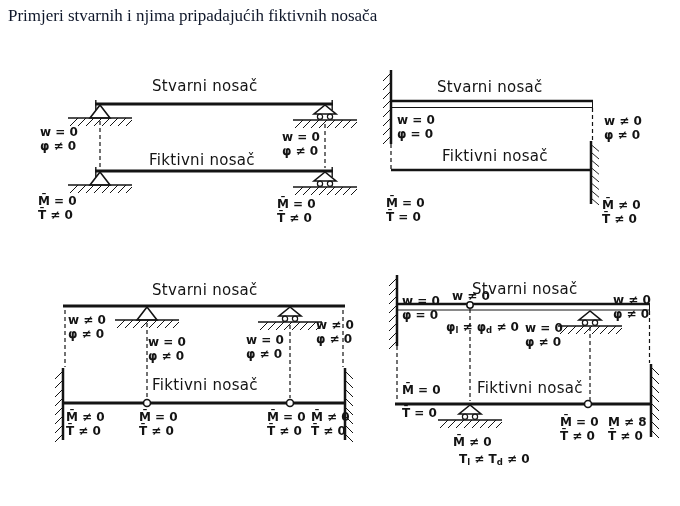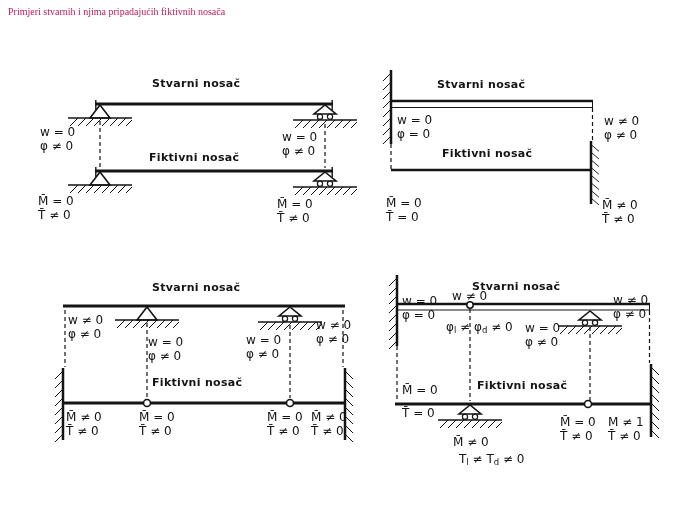--- a/index.html
+++ b/index.html
@@ -1,22 +1,22 @@
 <!DOCTYPE html>
 <html><head>
 <meta charset="utf-8">
 <style>
   html,body{margin:0;padding:0;background:#fff}
   .stage{position:relative;width:680px;height:506px;background:#fff;color:#141414;
          font-family:"DejaVu Sans",sans-serif;overflow:hidden}
   .title{position:absolute;left:8px;top:6px;font-family:"Liberation Serif",serif;
-         font-size:10px;color:#be185d;white-space:nowrap}
+         font-size:17px;color:#0f172a;white-space:nowrap}
   svg.canvas{position:absolute;left:0;top:0}
-  .hdr{position:absolute;font-weight:700;font-size:11px;letter-spacing:.3px;white-space:nowrap}
-  .lbl{position:absolute;font-weight:400;font-size:12px;line-height:13.5px;white-space:nowrap}
+  .hdr{position:absolute;font-weight:400;font-size:15px;letter-spacing:.3px;white-space:nowrap}
+  .lbl{position:absolute;font-weight:700;font-size:12px;line-height:13.5px;white-space:nowrap}
   .lbl sub{font-size:8.5px;line-height:0;vertical-align:-2px}
 </style>
 </head>
 <body>
 
 <div class="stage">
 
   <div class="title">Primjeri stvarnih i njima pripadajućih fiktivnih nosača</div>
 
   <svg class="canvas" width="680" height="506" viewBox="0 0 680 506">
@@ -197,17 +197,17 @@
   </div>
   <div class="lbl" style="left:402px;top:384px">M̄ = 0</div>
   <div class="lbl" style="left:402px;top:407px">T̄ = 0</div>
   <div class="lbl" style="left:453px;top:436px">M̄ ≠ 0</div>
   <div class="lbl" style="left:459px;top:453px"><span>T</span><sub>l</sub><span> ≠ T</span><sub>d</sub><span> ≠ 0</span></div>
   <div class="lbl" style="left:560px;top:416px">
     <div>M̄ = 0</div>
     <div>T̄ ≠ 0</div>
   </div>
   <div class="lbl" style="left:608px;top:416px">
-    <div>M ≠ 1</div>
+    <div>M ≠ 8</div>
     <div>T̄ ≠ 0</div>
   </div>
 
 </div>
 
 </body></html>

